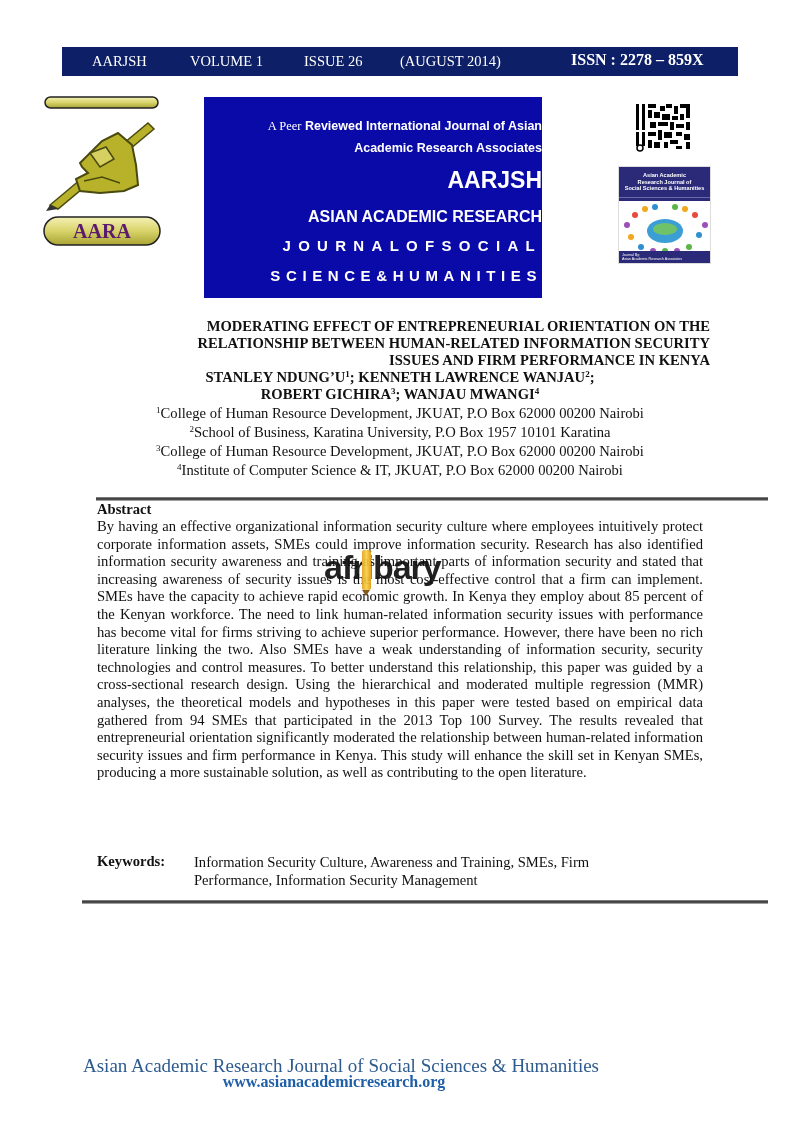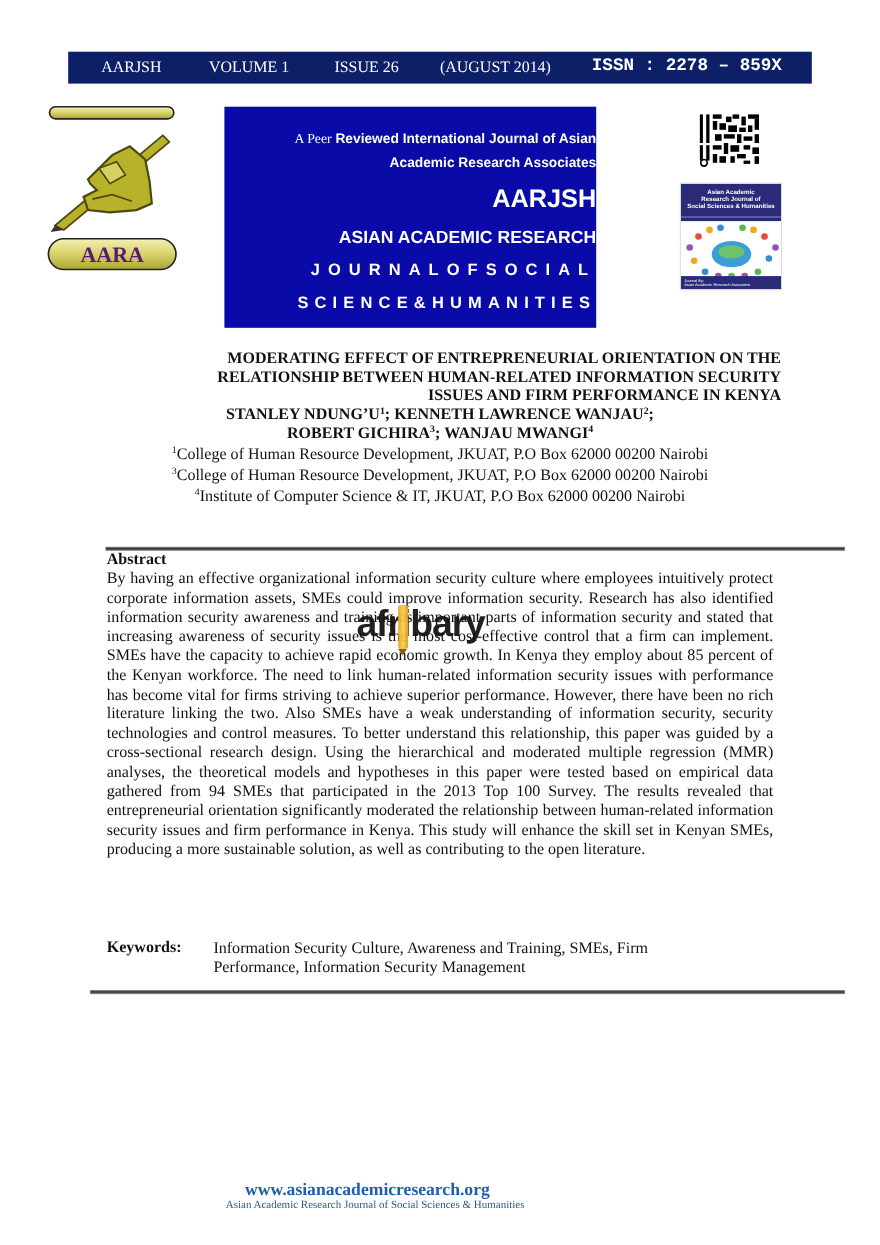--- a/index.html
+++ b/index.html
@@ -5,21 +5,21 @@
   * { box-sizing: border-box; margin: 0; padding: 0; }
   html, body { width: 800px; height: 1132px; background: #ffffff; overflow: hidden; }
   body { position: relative; font-family: "Liberation Serif", serif; color: #111; }
 
   .banner {
     position: absolute; left: 62px; top: 47px; width: 676px; height: 29px;
     background: #0d1f66; color: #fff; display: flex; align-items: center;
     font-family: "Liberation Serif", serif; font-size: 14.5px;
   }
   .banner span { position: absolute; top: 6px; white-space: nowrap; }
-  .banner .issn { font-family: Liberation Mono, monospace; font-weight: bold; font-size: 16px; top: 4px; }
+  .banner .issn { font-family: Liberation Serif, serif; font-weight: bold; font-size: 16px; top: 4px; margin-left: 33px; }
 
   .logo-left { position: absolute; left: 40px; top: 93px; width: 125px; height: 155px; }
 
   .journal-box {
     position: absolute; left: 204px; top: 97px; width: 338px; height: 201px;
     background: #0a0aa8; color: #fff; text-align: right;
     font-family: "Liberation Sans", sans-serif; font-weight: bold;
   }
   .journal-box .l1 { position: absolute; top: 22px; left: 0; right: 0; font-size: 12.5px; }
   .journal-box .l1 .peer { font-family: "Liberation Serif", serif; font-weight: normal; }
@@ -79,21 +79,21 @@
   .watermark .pencil::after {
     content: ""; position: absolute; left: 0; bottom: -6px; border-left: 4.5px solid transparent;
     border-right: 4.5px solid transparent; border-top: 6px solid #7a5010;
   }
 
   .kw-label { position: absolute; left: 97px; top: 853px; font-weight: bold; font-size: 14.6px; }
   .kw-text { position: absolute; left: 194px; top: 853px; width: 470px; font-size: 14.6px; line-height: 18px; }
 
   .footer-journal {
     position: absolute; left: 0; width: 682px; top: 1055px; text-align: center;
-    color: #2d5b8f; font-size: 10px; margin-top: 35px;
+    color: #2d5b8f; font-size: 19px;
   }
   .footer-url {
     position: absolute; left: 0; width: 668px; top: 1073px; text-align: center;
     color: #1f5ea8; font-size: 16px; font-weight: bold;
   }
 </style>
 </head>
 <body>
 
 <div class="banner">
@@ -225,20 +225,21 @@
   <div>
     <span>STANLEY NDUNG’U</span><sup>1</sup><span>; </span><span>KENNETH LAWRENCE WANJAU</span><sup>2</sup><span>;</span>
   </div>
   <div>
     <span>ROBERT GICHIRA</span><sup>3</sup><span>; </span><span>WANJAU MWANGI</span><sup>4</sup>
   </div>
 </div>
 
 <div class="affils">
   <div><sup>1</sup><span>College of Human Resource Development, JKUAT, P.O Box 62000 00200 Nairobi</span></div>
+  <div><sup>2</sup><span>School of Business, Karatina University, P.O Box 1957 10101 Karatina</span></div>
   <div><sup>3</sup><span>College of Human Resource Development, JKUAT, P.O Box 62000 00200 Nairobi</span></div>
   <div><sup>4</sup><span>Institute of Computer Science &amp; IT, JKUAT, P.O Box 62000 00200 Nairobi</span></div>
 </div>
 
 <div class="rule rule-top"></div>
 
 <div class="abstract-head">Abstract</div>
 <div class="abstract-body">By having an effective organizational information security culture where employees intuitively protect corporate information assets, SMEs could improve information security. Research has also identified information security awareness and training as important parts of information security and stated that increasing awareness of security issues is the most cost-effective control that a firm can implement. SMEs have the capacity to achieve rapid economic growth. In Kenya they employ about 85 percent of the Kenyan workforce. The need to link human-related information security issues with performance has become vital for firms striving to achieve superior performance. However, there have been no rich literature linking the two. Also SMEs have a weak understanding of information security, security technologies and control measures. To better understand this relationship, this paper was guided by a cross-sectional research design. Using the hierarchical and moderated multiple regression (MMR) analyses, the theoretical models and hypotheses in this paper were tested based on empirical data gathered from 94 SMEs that participated in the 2013 Top 100 Survey. The results revealed that entrepreneurial orientation significantly moderated the relationship between human-related information security issues and firm performance in Kenya. This study will enhance the skill set in Kenyan SMEs, producing a more sustainable solution, as well as contributing to the open literature.</div>
 
 <div class="watermark">

